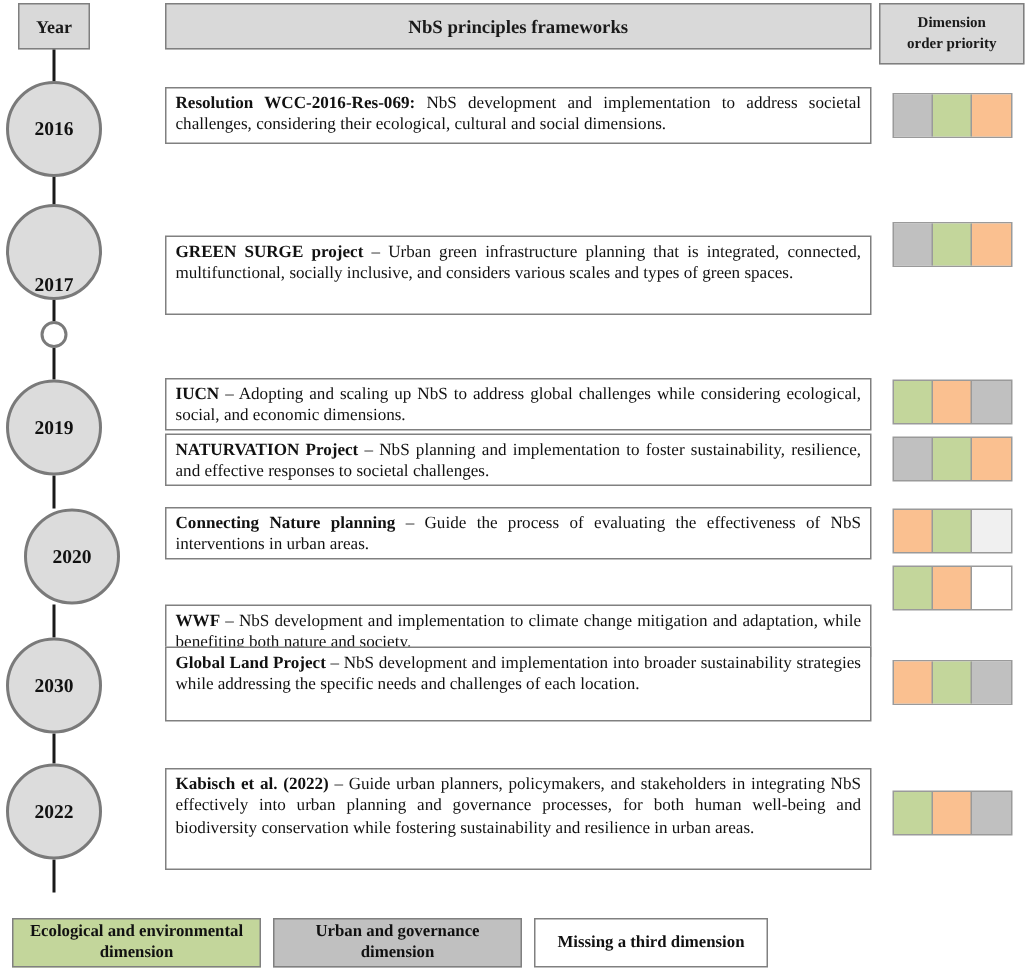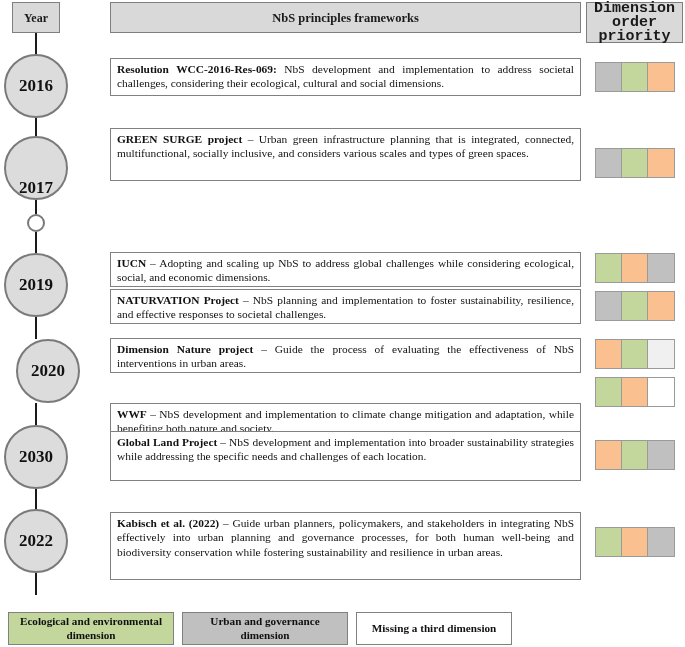--- a/index.html
+++ b/index.html
@@ -25,21 +25,21 @@
     font-weight: bold;
     font-size: 12px;
     line-height: 14px;
     text-align: center;
     display: flex;
     align-items: center;
     justify-content: center;
   }
   #hdr-year   { left: 12px;  top: 2px;  width: 48px;  height: 31px; }
   #hdr-fw     { left: 110px; top: 2px;  width: 471px; height: 31px; font-size: 12.5px; }
-  #hdr-dim    { left: 586px; top: 2px;  width: 97px;  height: 41px; font-size: 15px; padding: 0 14px; font-family: Liberation Mono, monospace;}
+  #hdr-dim    { left: 586px; top: 2px;  width: 97px;  height: 41px; font-size: 10px; padding: 0 14px;}
 
   
   #timeline {
     position: absolute;
     left: 0; top: 0;
     width: 100px; height: 600px;
   }
   .tl-line {
     position: absolute;
     left: 35.2px;
@@ -49,21 +49,21 @@
   .yr-circle {
     position: absolute;
     box-sizing: border-box;
     border-radius: 50%;
     background: #dcdcdc;
     border: 2.2px solid #7a7a7a;
     display: flex;
     align-items: center;
     justify-content: center;
     font-weight: bold;
-    font-size: 17px;
+    font-size: 13px;
     color: #111;
   }
   .yr-dot {
     position: absolute;
     box-sizing: border-box;
     border-radius: 50%;
     background: #ffffff;
     border: 2.2px solid #7a7a7a;
   }
 
@@ -161,24 +161,24 @@
     <div class="yr-circle" style="left: 4px; top: 425px; width: 64px; height: 64px;">
       <span>2030</span>
     </div>
     <div class="yr-circle" style="left: 4px; top: 509px; width: 64px; height: 64px;">
       <span>2022</span>
     </div>
   </div>
 
 <div id="framework-boxes">
     <div class="fw-box" style="top: 58px; height: 38px;"><b>Resolution WCC-2016-Res-069:</b><span> NbS development and implementation to address societal challenges, considering their ecological, cultural and social dimensions.</span></div>
-    <div class="fw-box" style="top: 128px; height: 53px;"><b>GREEN SURGE project</b><span> – Urban green infrastructure planning that is integrated, connected, multifunctional, socially inclusive, and considers various scales and types of green spaces.</span></div>
+    <div class="fw-box" style="top: 157px; height: 53px;"><b>GREEN SURGE project</b><span> – Urban green infrastructure planning that is integrated, connected, multifunctional, socially inclusive, and considers various scales and types of green spaces.</span></div>
     <div class="fw-box" style="top: 252px; height: 35px;"><b>IUCN</b><span> – Adopting and scaling up NbS to address global challenges while considering ecological, social, and economic dimensions.</span></div>
     <div class="fw-box" style="top: 289px; height: 35px;"><b>NATURVATION Project</b><span> – NbS planning and implementation to foster sustainability, resilience, and effective responses to societal challenges.</span></div>
-    <div class="fw-box" style="top: 338px; height: 35px;"><b>Dimension Nature project</b><span> – Guide the process of evaluating the effectiveness of NbS interventions in urban areas.</span></div>
+    <div class="fw-box" style="top: 338px; height: 35px;"><b>Connecting Nature planning</b><span> – Guide the process of evaluating the effectiveness of NbS interventions in urban areas.</span></div>
     <div class="fw-box" style="top: 375px; height: 35px; margin-top: 28px;"><b>WWF</b><span> – NbS development and implementation to climate change mitigation and adaptation, while benefiting both nature and society.</span></div>
     <div class="fw-box" style="top: 431px; height: 50px;"><b>Global Land Project</b><span> – NbS development and implementation into broader sustainability strategies while addressing the specific needs and challenges of each location.</span></div>
     <div class="fw-box" style="top: 512px; height: 68px;"><b>Kabisch et al. (2022)</b><span> – Guide urban planners, policymakers, and stakeholders in integrating NbS effectively into urban planning and governance processes, for both human well-being and biodiversity conservation while fostering sustainability and resilience in urban areas.</span></div>
   </div>
 
 <div id="swatch-strips">
     <div class="sw-row" style="top: 62px; height: 30px;">
       <div class="sw-cell" style="background: rgb(192, 192, 192);"></div>
       <div class="sw-cell" style="background: rgb(195, 214, 155);"></div>
       <div class="sw-cell" style="background: rgb(250, 192, 144);"></div>

